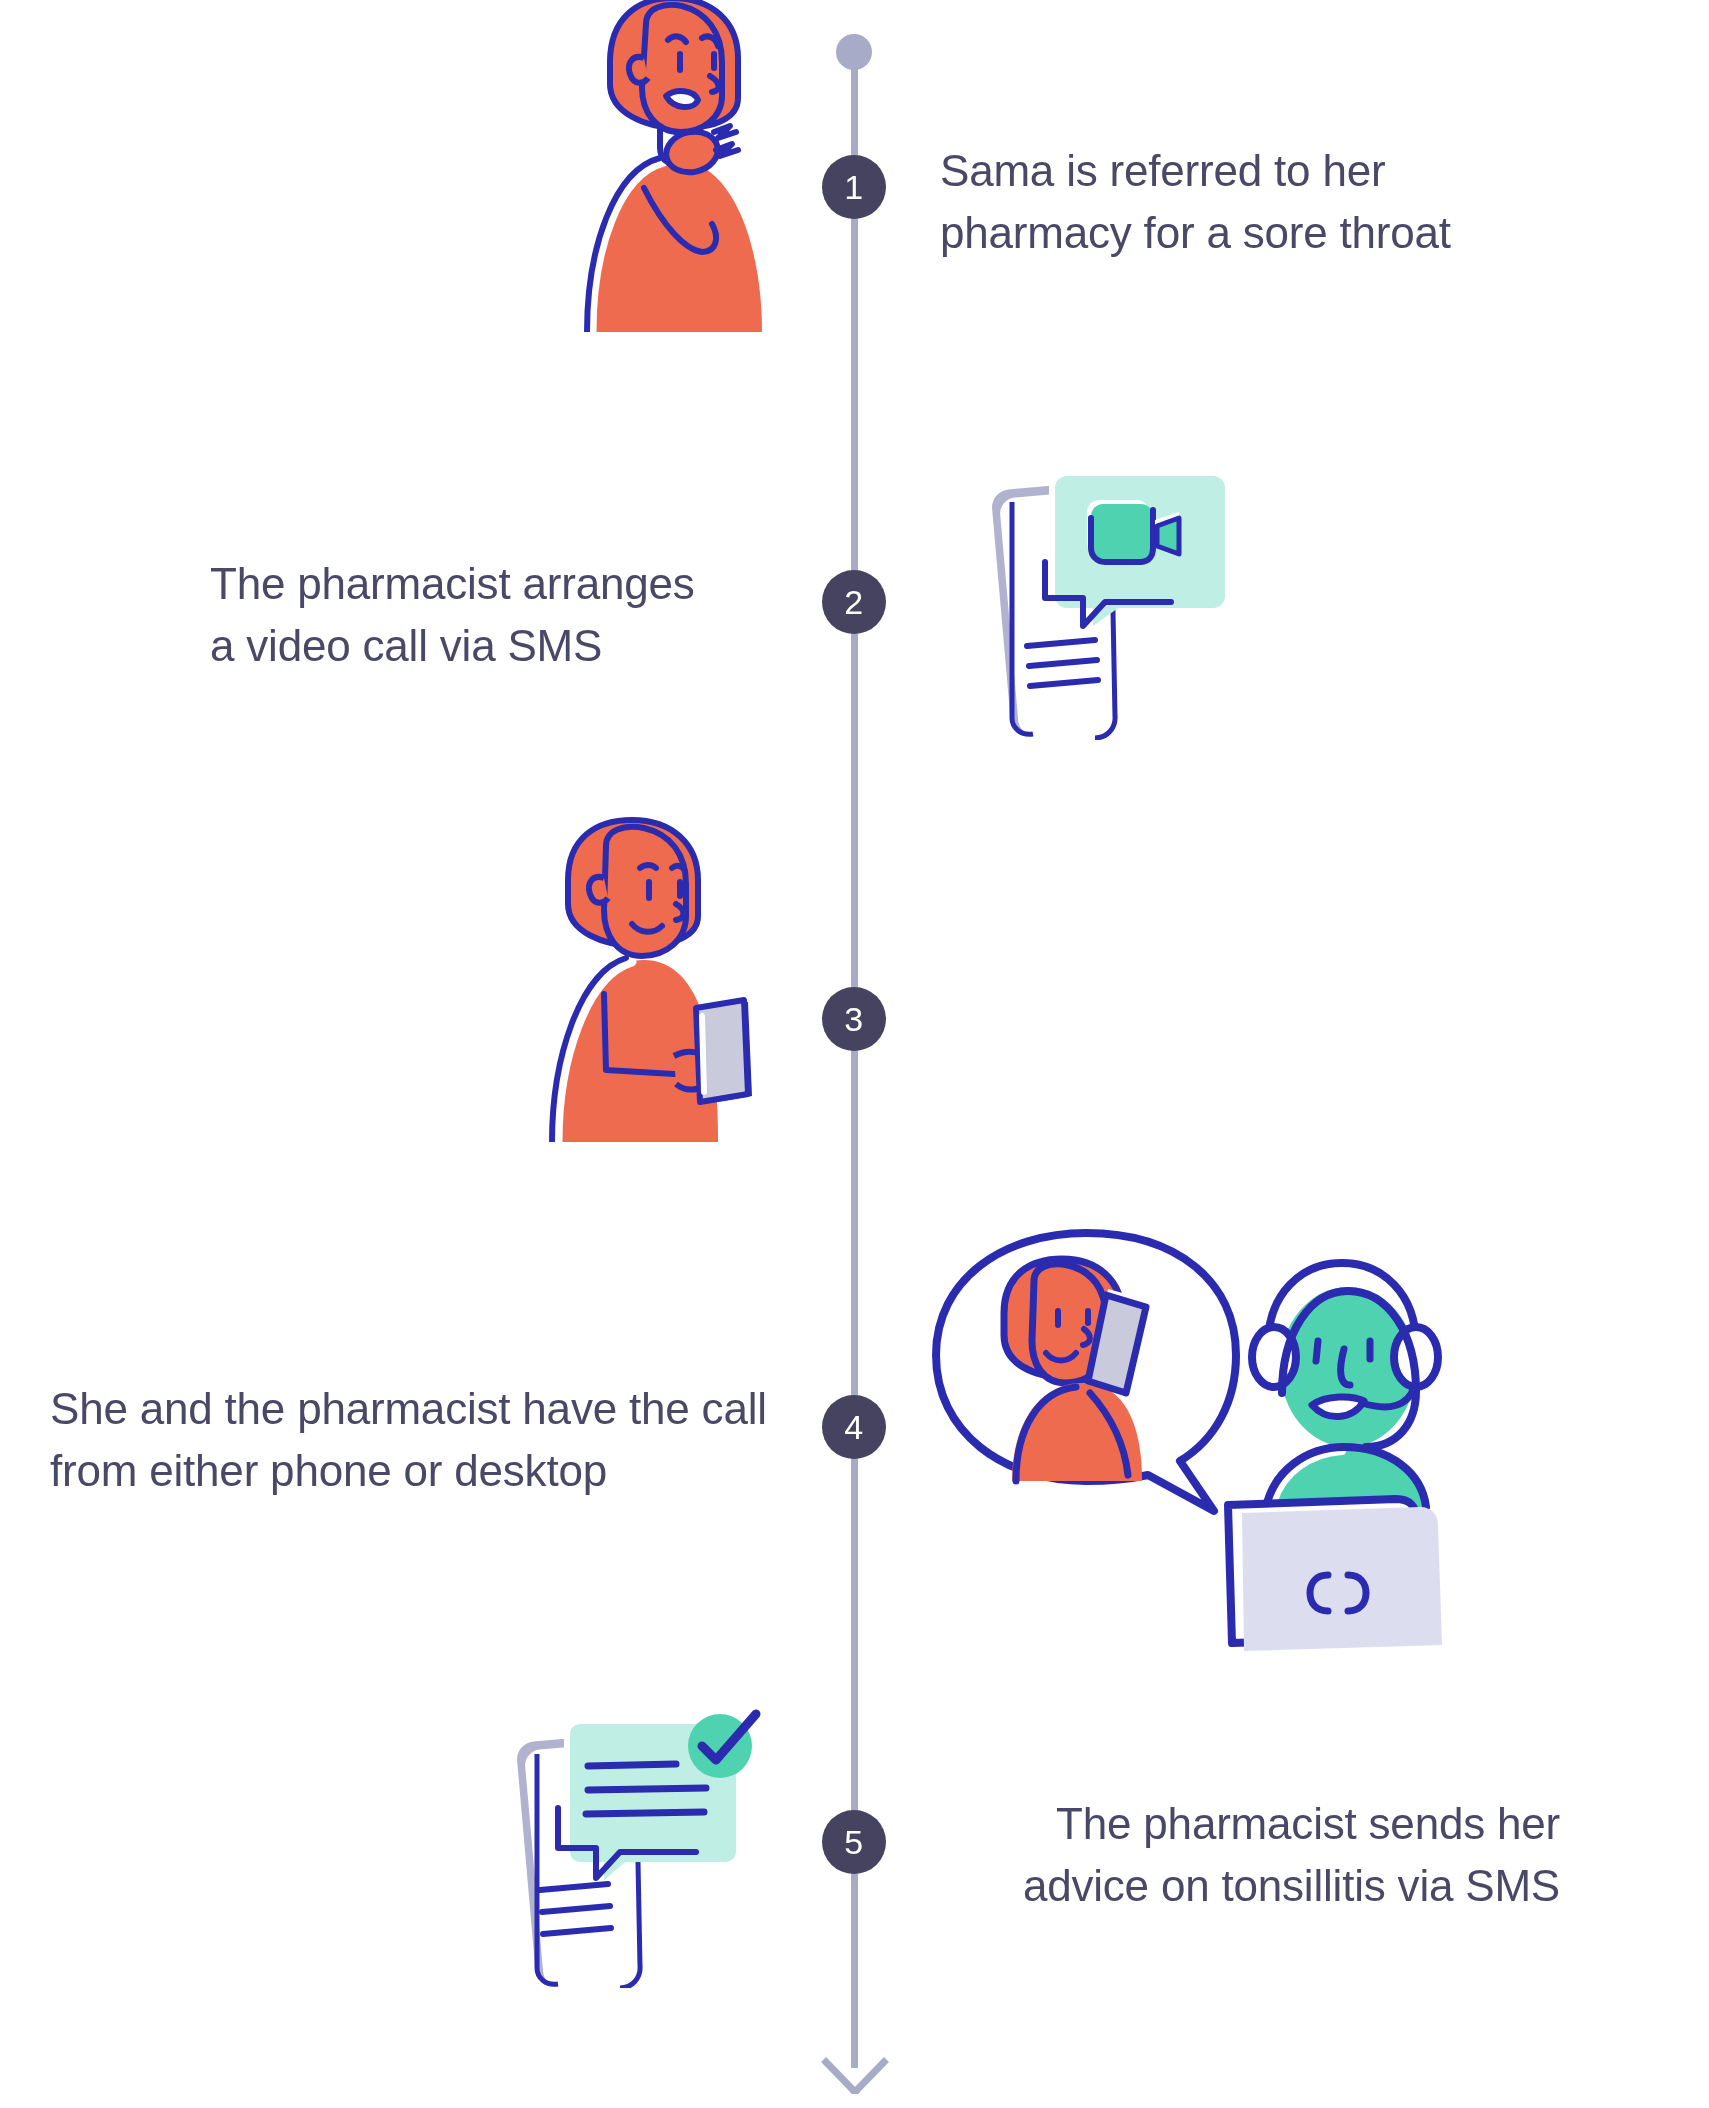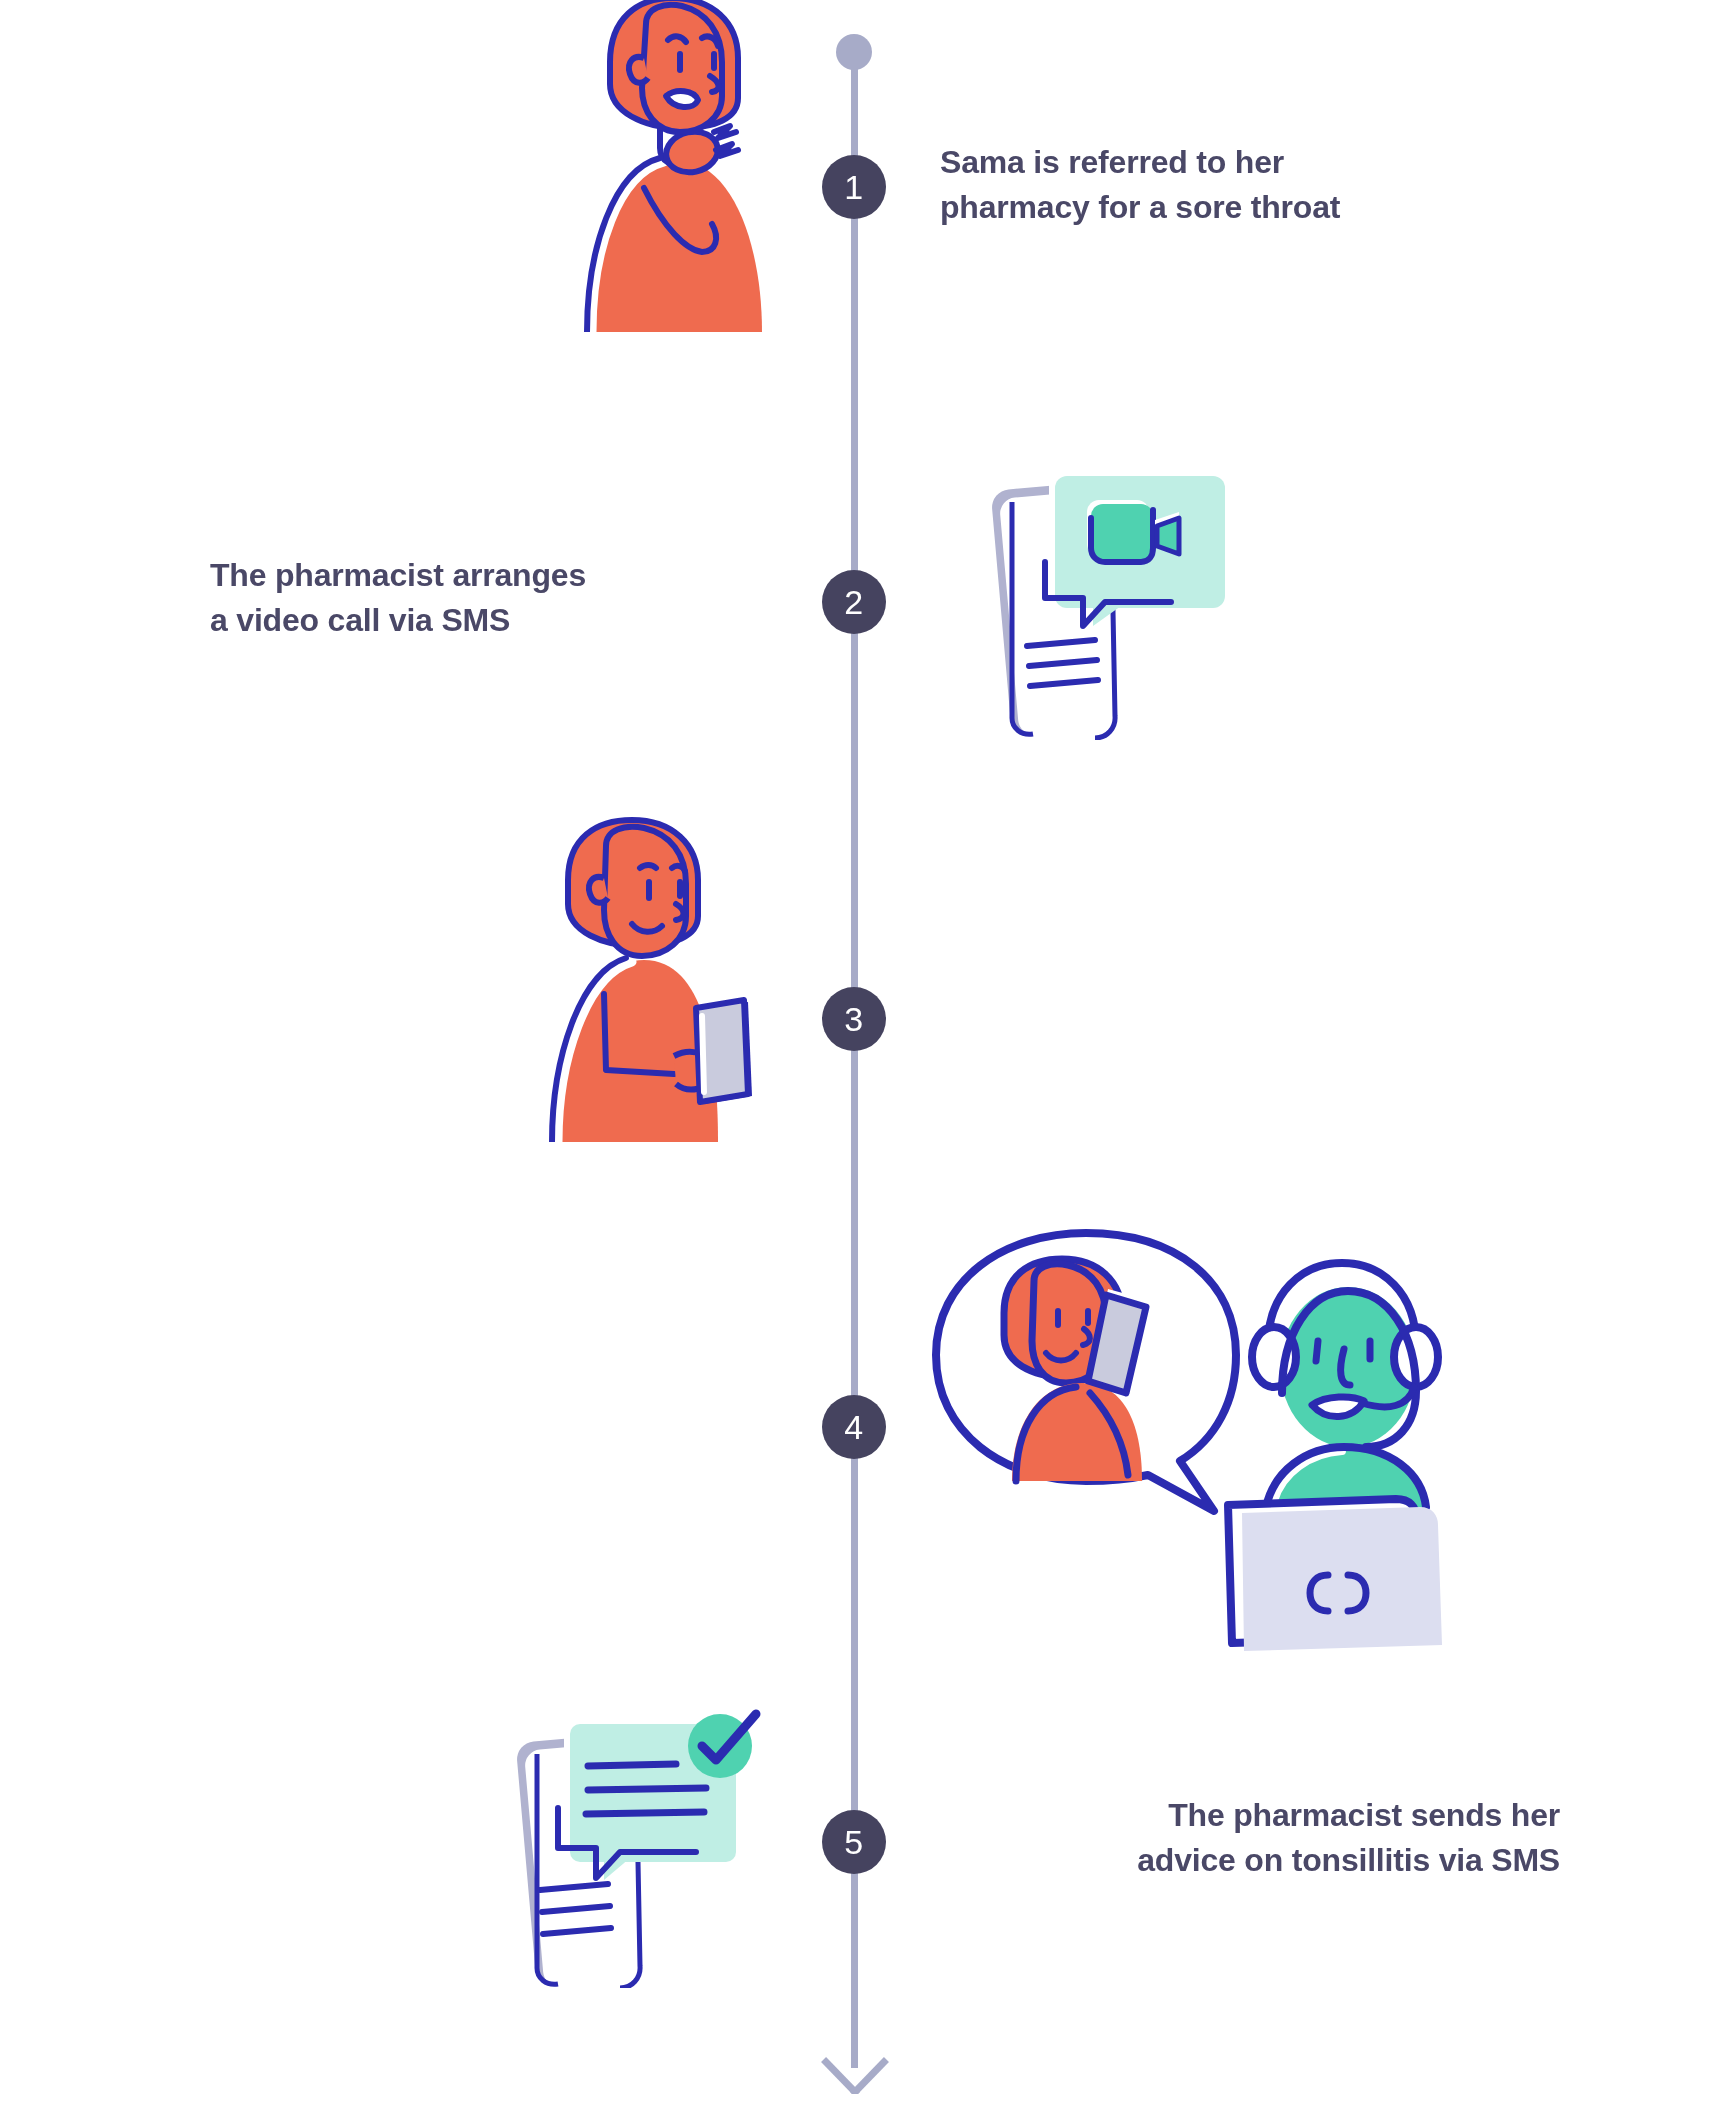--- a/index.html
+++ b/index.html
@@ -58,23 +58,23 @@
     font-size: 34px;
     font-weight: 400;
     left: 822px;
     letter-spacing: 0.5px;
   }
 
   
   .step-text {
     position: absolute;
     color: #4a4867;
-    font-size: 32px;
+    font-size: 44px;
     line-height: 1.40;
-    font-weight: 700;
+    font-weight: 400;
     letter-spacing: -0.2px;
     white-space: pre-line;
   }
   .step-text.left  { text-align: left; }
   .step-text.right { text-align: left; }
 
   
   .art {
     position: absolute;
   }
@@ -209,20 +209,22 @@
     <path d="M76 182 L78 258 L146 262" stroke="#2b2bb0" stroke-width="6" fill="none" stroke-linecap="round" stroke-linejoin="round"></path>
 
     <path d="M146 244 C166 234 186 244 184 262 C182 278 160 282 148 272" fill="#ef6b4f" stroke="#2b2bb0" stroke-width="6"></path>
 
     <path d="M172 198 L220 190 L224 284 L176 292 Z" fill="#2b2bb0"></path>
     <path d="M168 196 L216 188 L220 282 L172 290 Z" fill="#c9cbdd" stroke="#2b2bb0" stroke-width="6" stroke-linejoin="round"></path>
     <path d="M174 204 L176 280" stroke="#ffffff" stroke-width="6" stroke-linecap="round"></path>
   </svg>
 
   <div class="step-marker" id="marker-4">4</div>
+  <div class="step-text left" id="text-4">She and the pharmacist have the call
+from either phone or desktop</div>
 
   <svg class="art" id="art-4" viewBox="0 0 580 460">
 
     <path d="M6 130 C6 54 74 8 156 8 C246 8 306 56 306 130 C306 176 286 214 250 236 L284 286 L218 250 C200 254 178 256 156 256 C74 256 6 208 6 130 Z" fill="#ffffff" stroke="#2b2bb0" stroke-width="8" stroke-linejoin="round"></path>
 
     <path d="M78 82 C78 48 104 32 134 32 C170 32 190 54 190 86 L190 118 C190 138 168 148 136 148 C104 148 78 136 78 110 Z" fill="#ffffff"></path>
 
     <path d="M74 88 C74 50 100 34 132 34 C168 34 192 56 192 90 L192 122 C192 142 170 152 136 152 C102 152 74 138 74 110 Z" fill="#ef6b4f" stroke="#2b2bb0" stroke-width="7"></path>
 
     <path d="M104 56 C104 42 120 36 138 40 C162 46 176 64 176 92 L176 122 C176 144 158 158 136 158 C112 158 102 138 102 116 Z" fill="#ef6b4f" stroke="#2b2bb0" stroke-width="7"></path>

